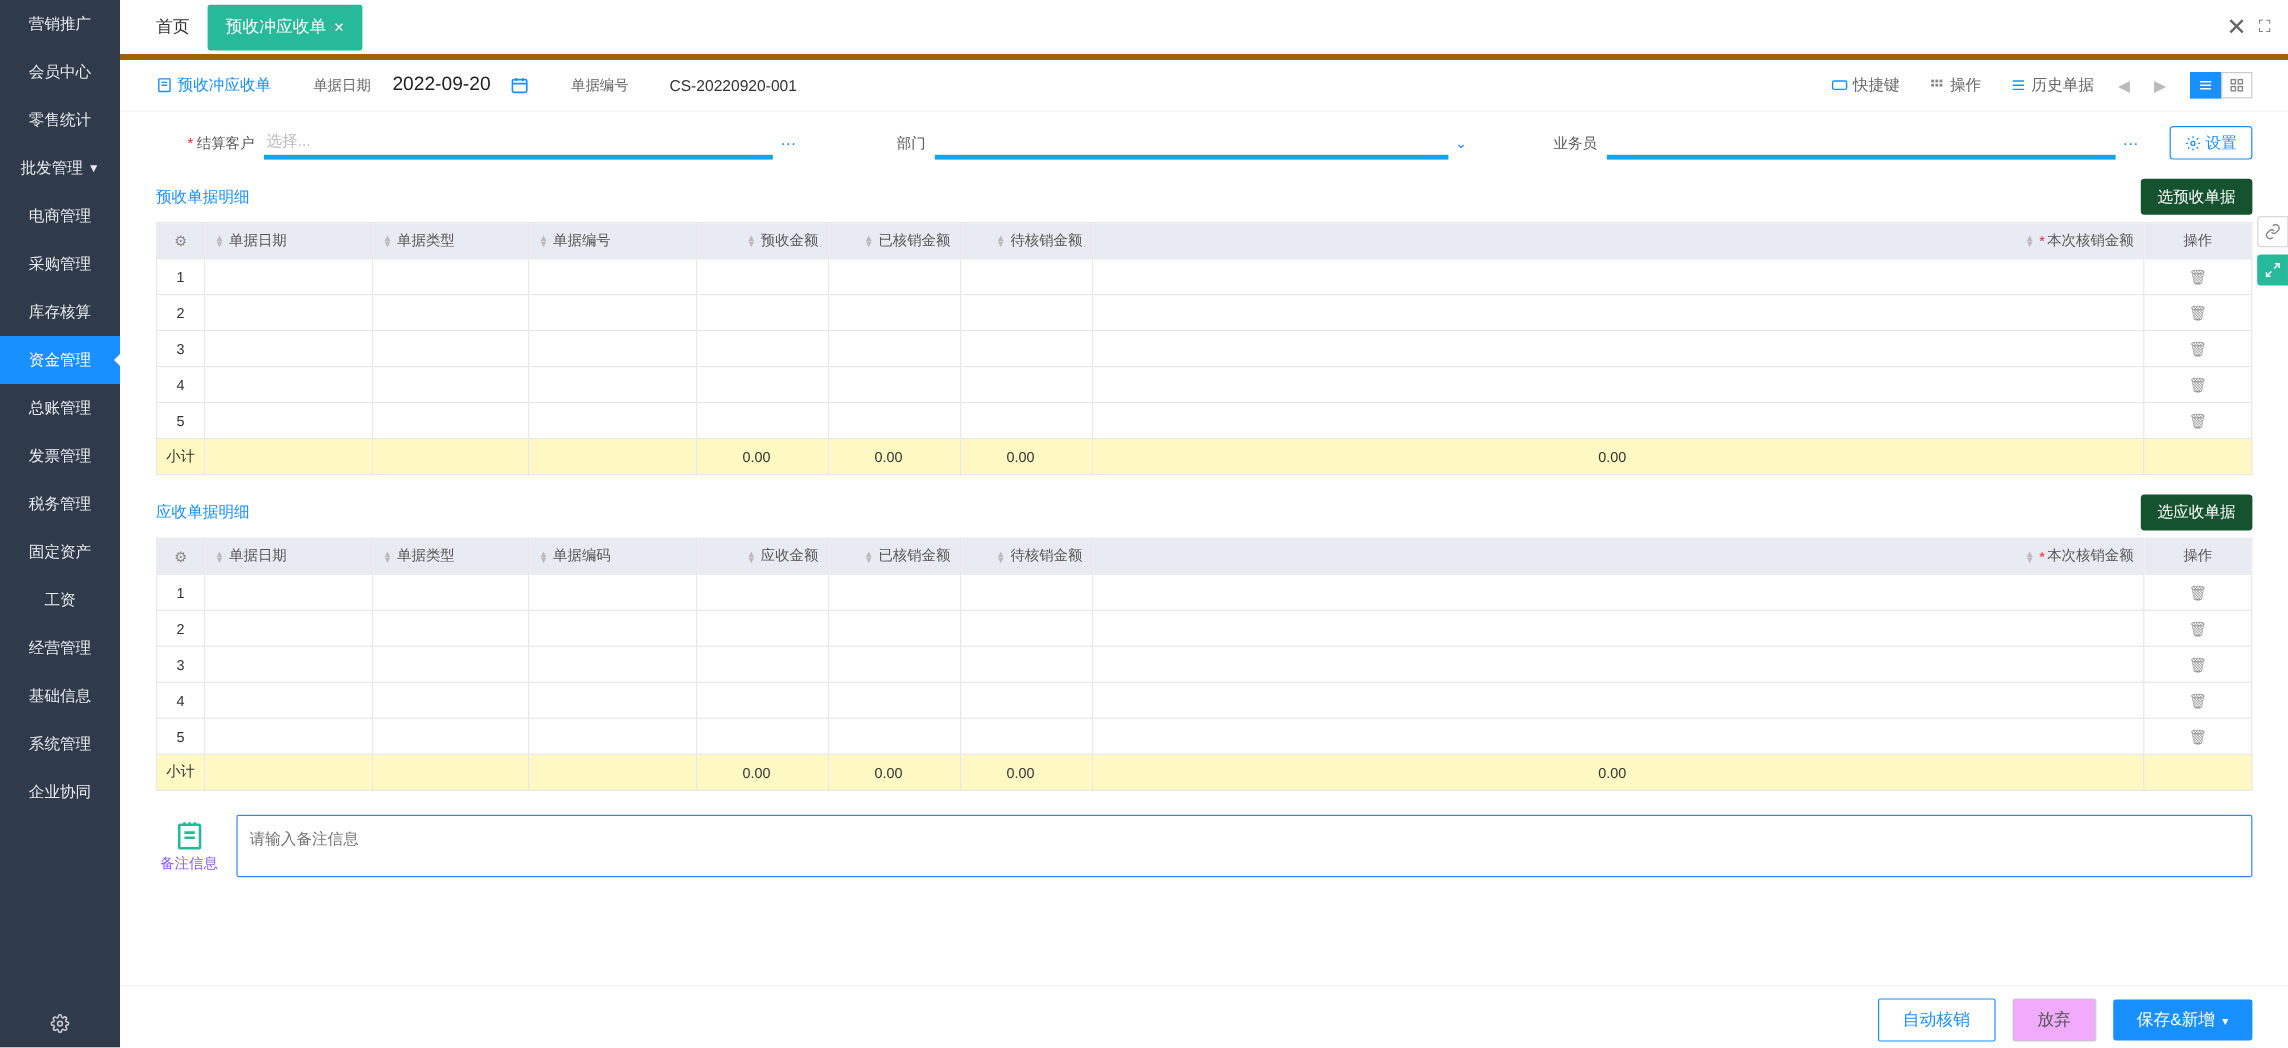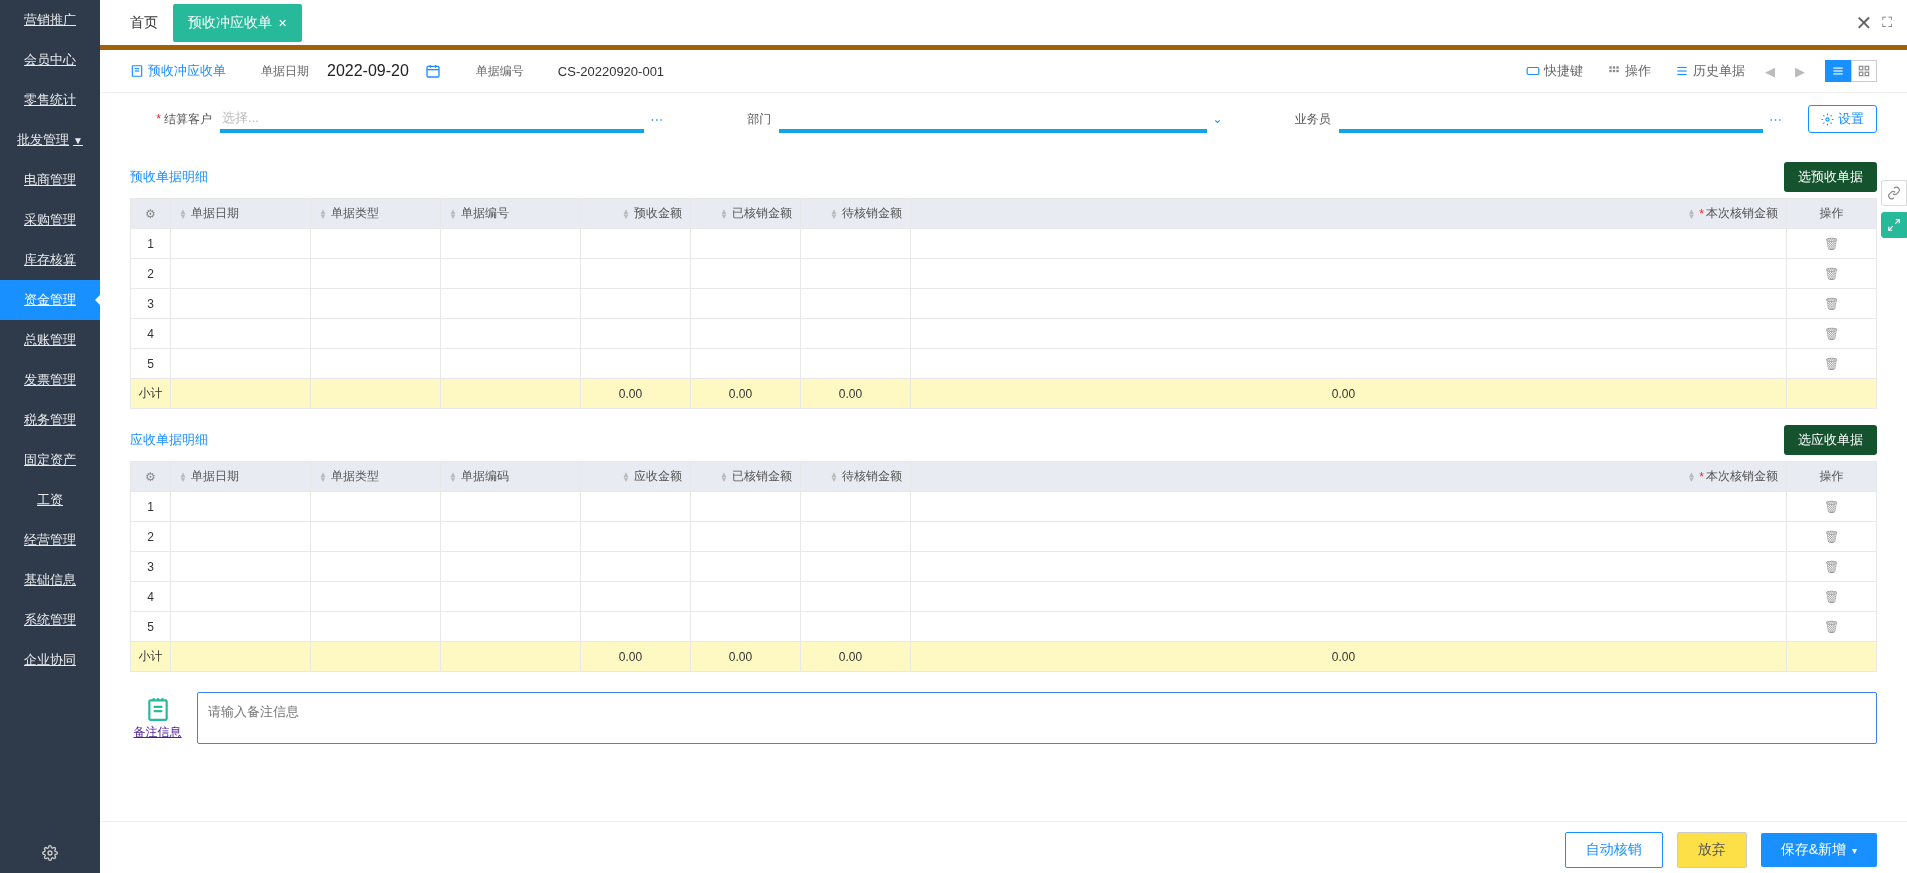--- a/index.html
+++ b/index.html
@@ -1,21 +1,21 @@
 <!DOCTYPE html>
 <html><head>
 <meta charset="utf-8">
 <style>
 * { margin:0; padding:0; box-sizing:border-box; }
 body { font-family:"Microsoft YaHei","PingFang SC",sans-serif; font-size:13px; color:#333; background:#fff; overflow:hidden; }
 .app { display:flex; height:873px; width:1907px; }
 
 
 .sidebar { width:100px; background:#2f3a4a; color:#e8eaed; display:flex; flex-direction:column; }
-.side-item { height:40px; display:flex; align-items:center; justify-content:center; cursor:pointer; font-size:13px; position:relative;text-decoration:underline; }
+.side-item { height:40px; display:flex; align-items:center; justify-content:center; cursor:pointer; font-size:13px; position:relative; }
 .side-item.active { background:#1890ff; color:#fff;justify-content:center; }
 .side-item.active::after { content:""; position:absolute; right:0; top:50%; transform:translateY(-50%); border:5px solid transparent; border-right-color:#fff; }
 .side-item .caret { margin-left:4px; font-size:10px; }
 .side-gear { margin-top:auto; height:40px; display:flex; align-items:center; justify-content:center; cursor:pointer; }
 
 
 .main { flex:1; display:flex; flex-direction:column; overflow:hidden; }
 
 
 .tabs { height:50px; display:flex; align-items:center; padding:0 15px; border-bottom:5px solid #a16207; }
@@ -45,21 +45,21 @@
 .field { display:flex; align-items:center; flex:1; }
 .field-lbl { width:90px; text-align:right; font-size:12px; color:#555; padding-right:8px; }
 .req { color:#f5222d; margin-right:3px; }
 .field-inp { flex:1; border:none; border-bottom:4px solid #0ea5e9; padding:4px 2px; font-size:13px; outline:none; }
 .field-inp::placeholder { color:#bbb; }
 .field-more { color:#1890ff; cursor:pointer; padding:0 6px; }
 .field-dd { color:#1890ff; cursor:pointer; padding:0 6px; font-size:12px; }
 .btn-setting { border:1px solid #1890ff; color:#1890ff; background:#fff; padding:4px 12px; border-radius:3px; cursor:pointer; font-size:13px; display:flex; align-items:center; gap:4px; }
 
 
-.section { padding:0 30px; margin-top:17px; }
+.section { padding:0 30px; margin-top:4px; }
 .sec-head { display:flex; align-items:center; margin-bottom:6px; }
 .sec-title { color:#1890ff; font-size:13px; }
 .sec-spacer { flex:1; }
 .btn-blue { background:#14532d; color:#fff; border:none; padding:6px 14px; border-radius:3px; cursor:pointer; font-size:13px; }
 
 
 .tbl { width:100%; border-collapse:collapse; table-layout:fixed; }
 .tbl th, .tbl td { border:1px solid #e8e8e8; padding:0; height:30px; font-size:12px; }
 .tbl th { background:#e8ecf2; color:#555; font-weight:normal; position:relative; }
 .tbl th .sort { display:inline-flex; flex-direction:column; line-height:5px; font-size:8px; color:#bbb; margin-right:4px; vertical-align:middle; }
@@ -69,28 +69,28 @@
 .th-txt.r { justify-content:flex-end; }
 .th-txt.l { justify-content:flex-start; }
 .th-req { color:#f5222d; margin-right:2px; }
 .tbl td { text-align:center; }
 .tbl td.r { text-align:center; padding-right:10px; }
 .tbl tr.subtotal td { background:#fef9c3; font-weight:500; }
 .td-del { color:#999; cursor:pointer; }
 
 
 .remark-row { display:flex; align-items:stretch; padding:10px 30px; gap:12px; margin-top:10px; }
-.remark-lbl { width:55px; display:flex; flex-direction:column; align-items:center; justify-content:center; color:#4c1d95; font-size:12px;text-decoration:underline; }
+.remark-lbl { width:55px; display:flex; flex-direction:column; align-items:center; justify-content:center; color:#8b5cf6; font-size:12px; }
 .remark-lbl svg { margin-bottom:2px; }
 .remark-inp { flex:1; border:1px solid #3b82f6; border-radius:2px; padding:10px; font-size:13px; outline:none; resize:none; font-family:inherit; }
 
 
 .footer { display:flex; justify-content:flex-end; align-items:center; gap:14px; padding:10px 30px 5px 30px; border-top:1px solid #f0f0f0; margin-top:auto; }
 .btn-outline-blue { border:1px solid #1890ff; color:#1890ff; background:#fff; padding:8px 20px; border-radius:2px; cursor:pointer; font-size:14px; }
-.btn-outline { border:1px solid #ccc; color:#555; background:#fde047; padding:8px 20px; border-radius:2px; cursor:pointer; font-size:14px; }
+.btn-outline { border:1px solid #ccc; color:#555; background:#f0abfc; padding:8px 20px; border-radius:2px; cursor:pointer; font-size:14px; }
 .btn-primary { background:#1890ff; color:#fff; border:none; padding:8px 20px; border-radius:2px; cursor:pointer; font-size:14px; }
 .btn-primary .dd { margin-left:6px; font-size:10px; }
 
 
 .edge { position:absolute; right:0; top:180px; display:flex; flex-direction:column; gap:6px; }
 .edge-btn { width:26px; height:26px; border:1px solid #d9d9d9; background:#fff; display:flex; align-items:center; justify-content:center; cursor:pointer; border-radius:3px 0 0 3px; color:#888; }
 .edge-btn.g { background:#26b99a; border-color:#26b99a; color:#fff; }
 
 svg { display:block; }
 </style>

